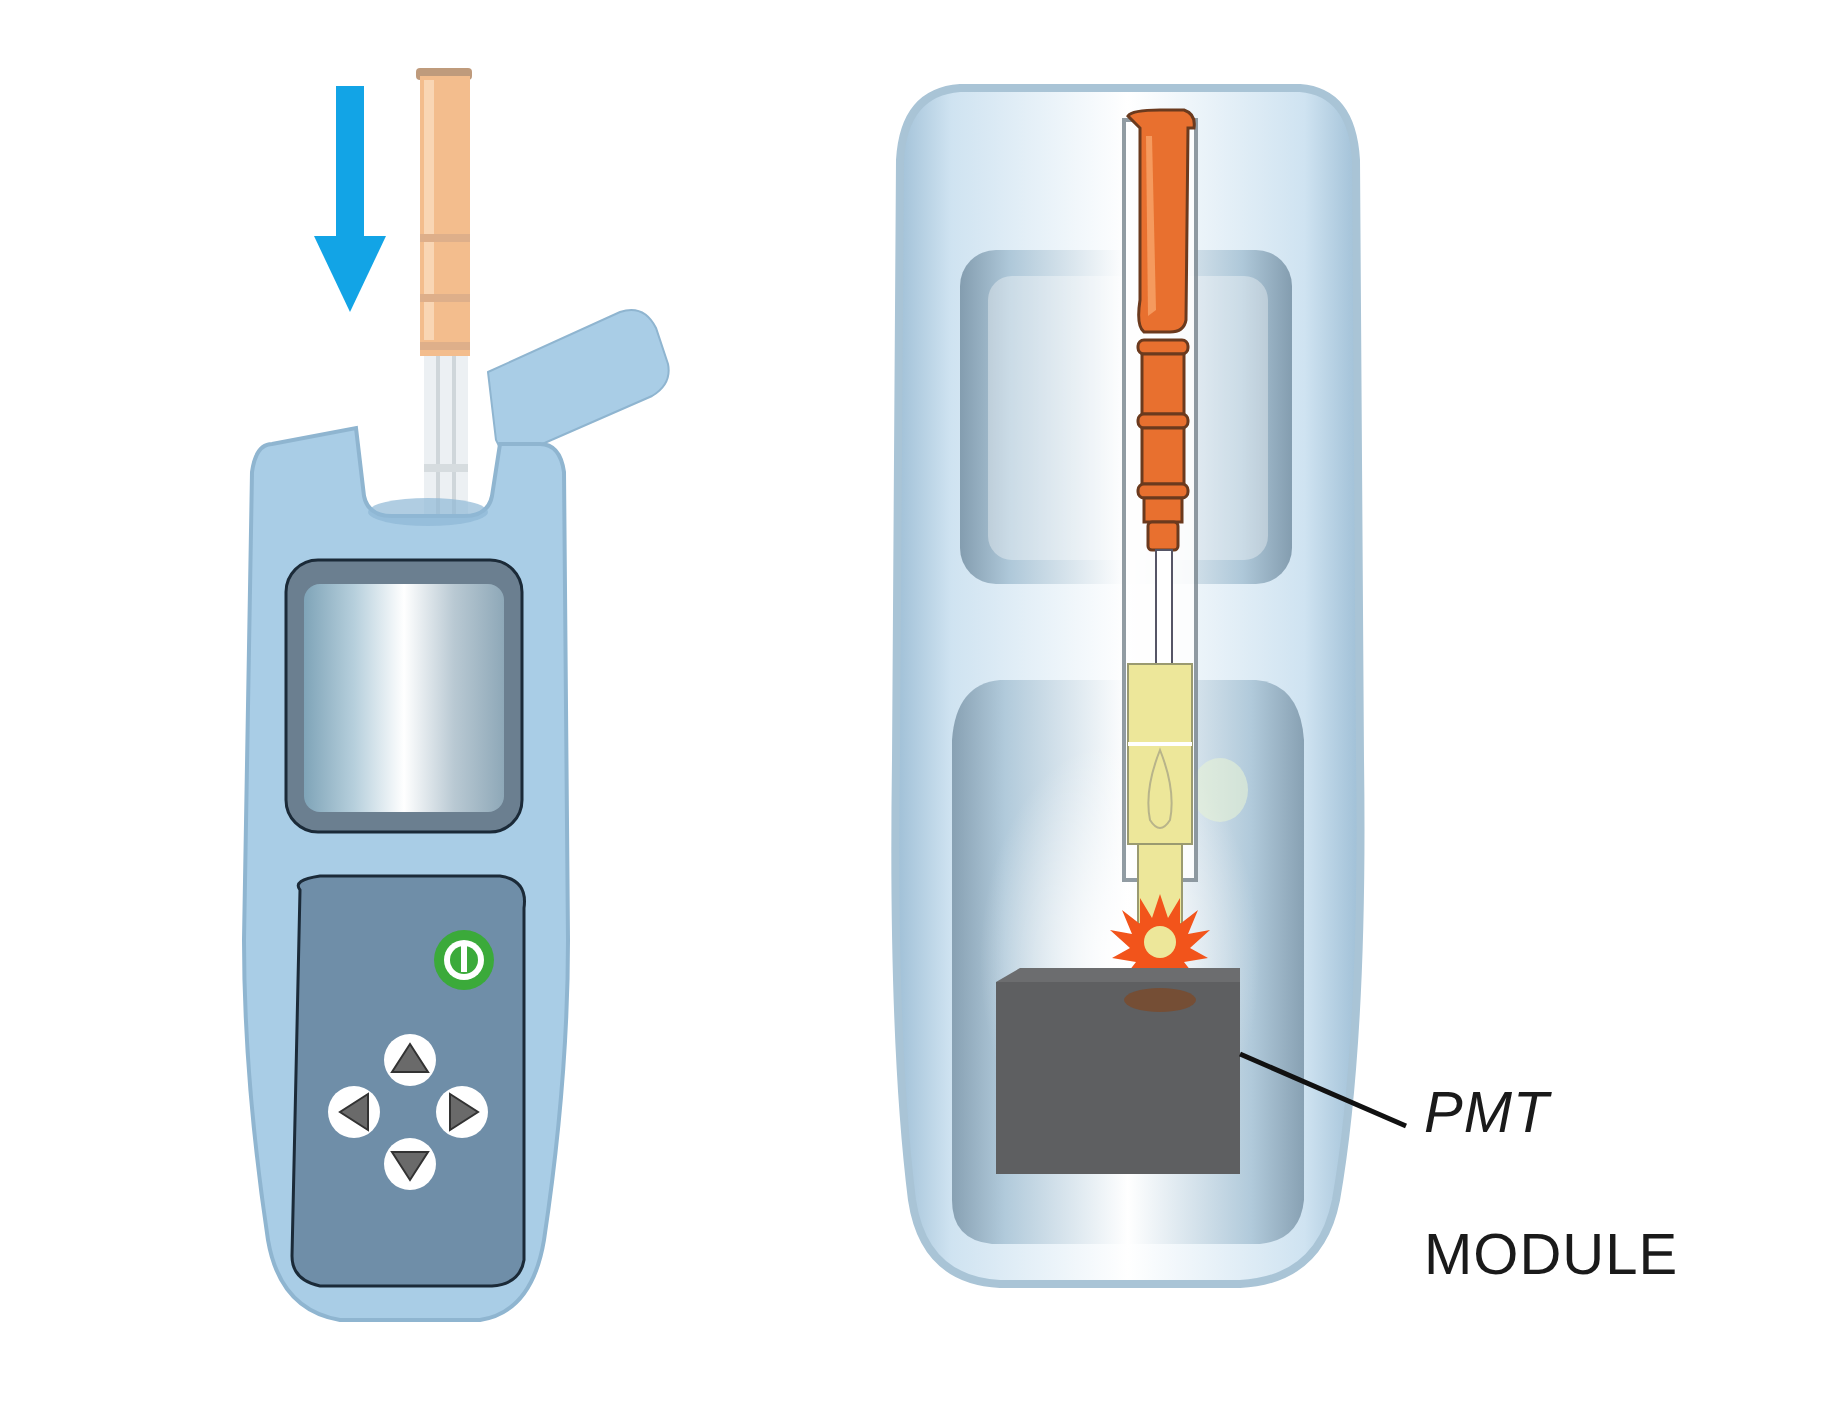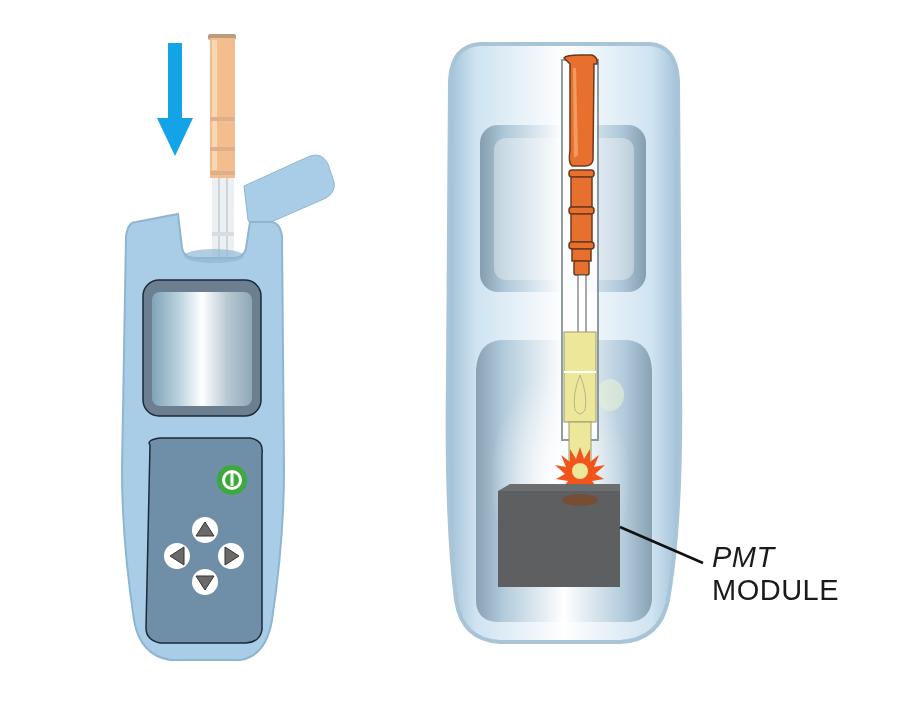--- a/index.html
+++ b/index.html
@@ -2,21 +2,21 @@
 <html><head>
 <meta charset="utf-8">
 <style>
   html, body { margin: 0; padding: 0; background: #ffffff; }
   body { width: 916px; height: 703px; position: relative; overflow: hidden;
          font-family: "Liberation Sans", sans-serif; }
   .stage { position: absolute; left: 0; top: 0; width: 916px; height: 703px; }
   .label { position: absolute; left: 712px; color: #1a1a1a; font-size: 29px;
            line-height: 34px; letter-spacing: 0.5px; font-family: "Liberation Sans", sans-serif; }
   .label-1 { top: 540px; font-style: italic; }
-  .label-2 { top: 573px; }
+  .label-2 { top: 611px; }
 </style>
 </head>
 <body>
 
 <svg class="stage" width="916" height="703" viewBox="0 0 916 703" xmlns="http://www.w3.org/2000/svg">
   <defs>
     <linearGradient id="screenGrad" x1="0" y1="0" x2="1" y2="0">
       <stop offset="0" stop-color="#7fa4b8"></stop>
       <stop offset="0.25" stop-color="#b6cfdc"></stop>
       <stop offset="0.5" stop-color="#ffffff"></stop>

